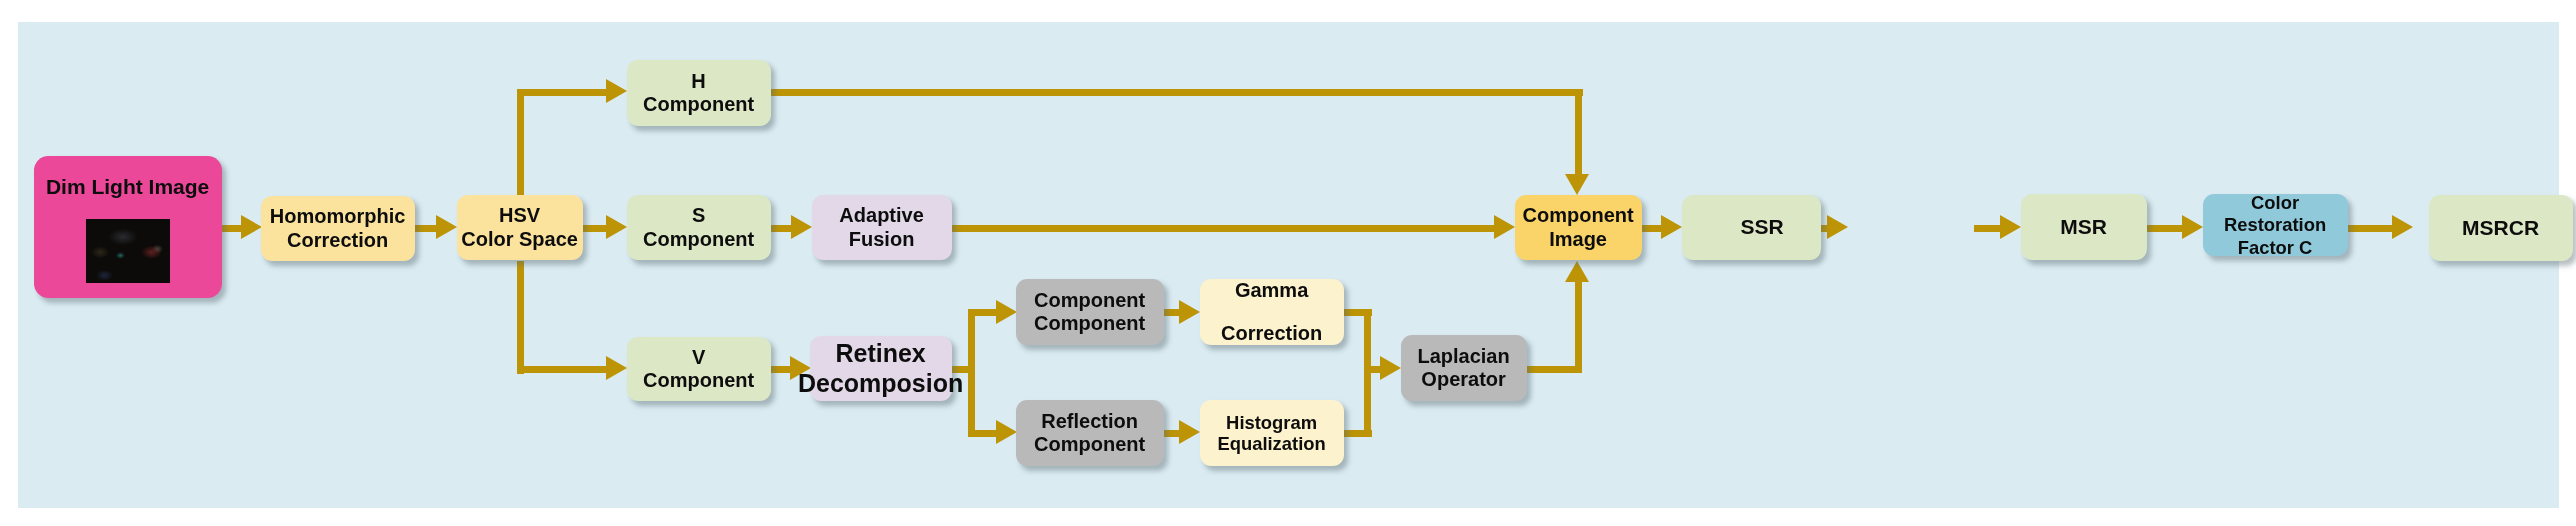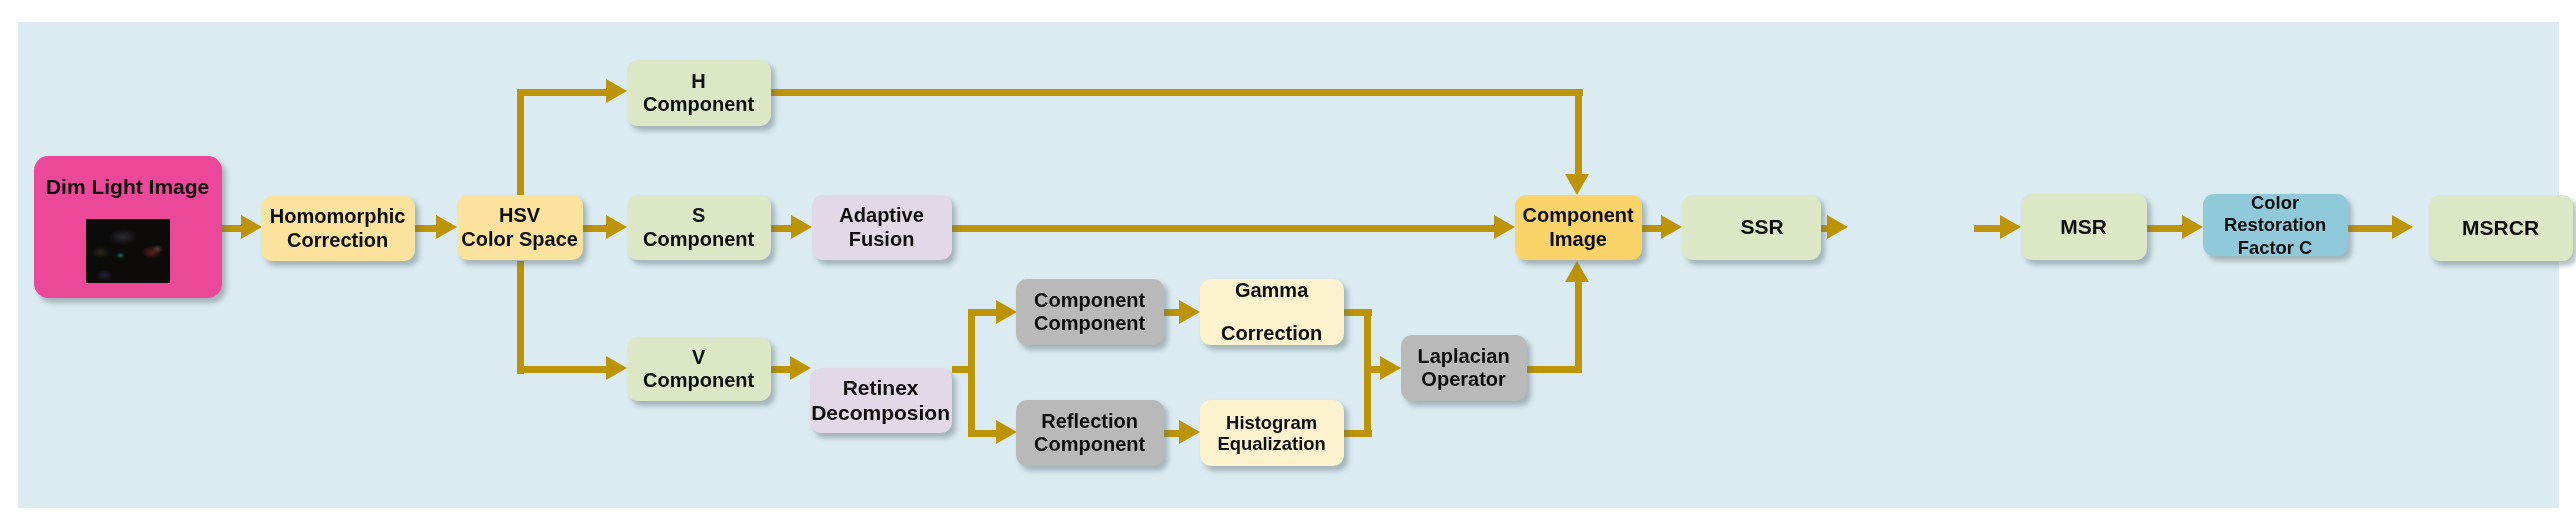--- a/index.html
+++ b/index.html
@@ -168,21 +168,21 @@
     <div class="node c-green" style="left:609px;top:315px;width:144px;height:64px;">
       <span class="ln">V</span>
       <span class="ln">Component</span>
     </div>
 
     <div class="node c-lav" style="left:794px;top:173px;width:140px;height:65px;">
       <span class="ln">Adaptive</span>
       <span class="ln">Fusion</span>
     </div>
 
-    <div class="node c-lav" style="left:792px;top:314px;width:142px;height:65px;font-size:21px;margin-top:32px;">
+    <div class="node c-lav" style="left:792px;top:314px;width:142px;height:65px;font-size:25px;">
       <span class="ln">Retinex</span>
       <span class="ln">Decomposion</span>
     </div>
 
     <div class="node c-gray" style="left:998px;top:257px;width:148px;height:66px;">
       <span class="ln">Component</span>
       <span class="ln">Component</span>
     </div>
 
     <div class="node c-gray" style="left:998px;top:378px;width:148px;height:66px;">

